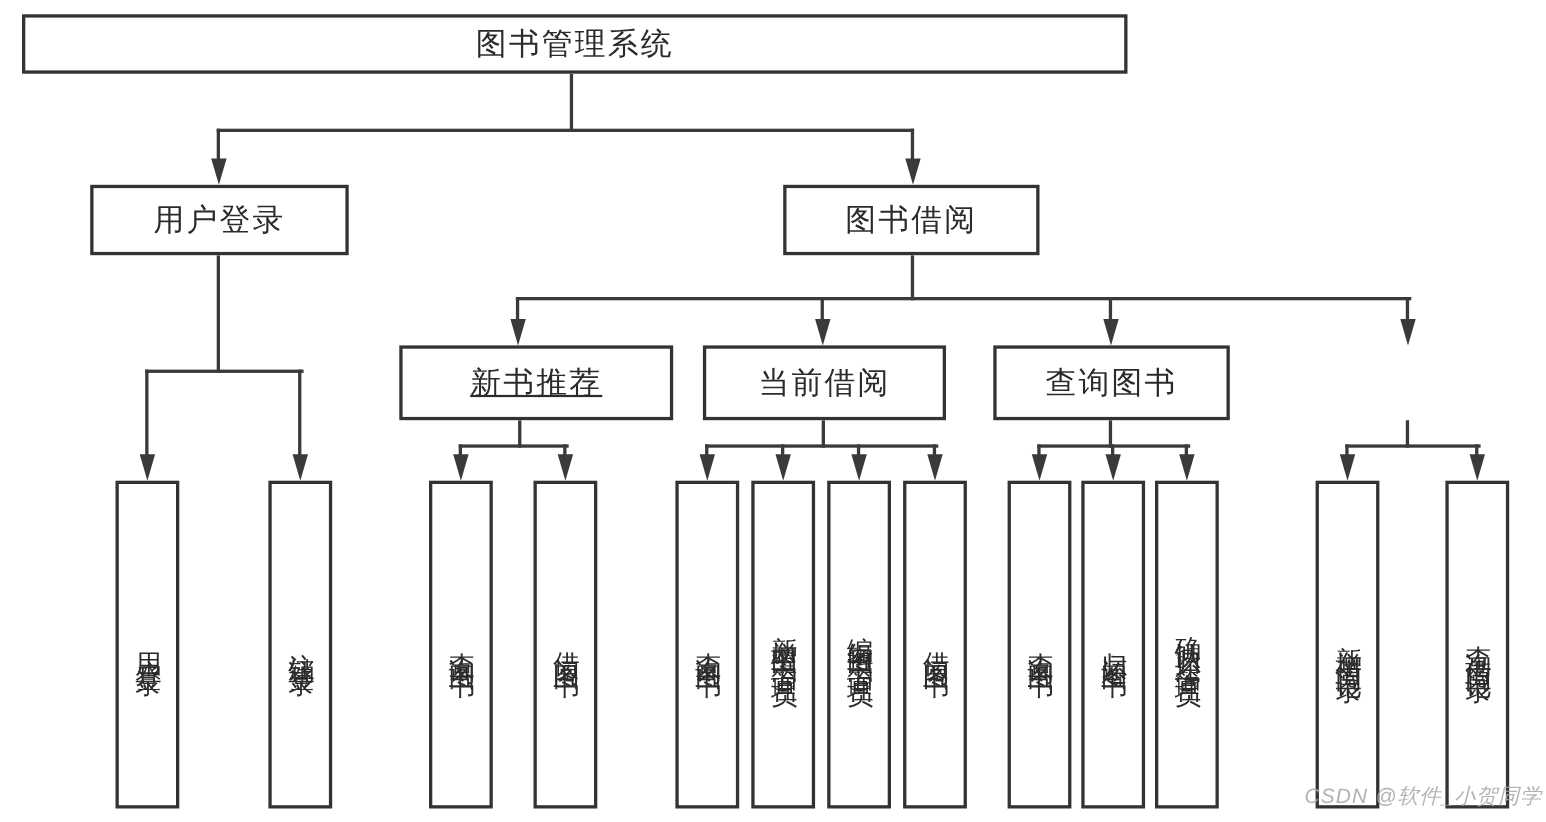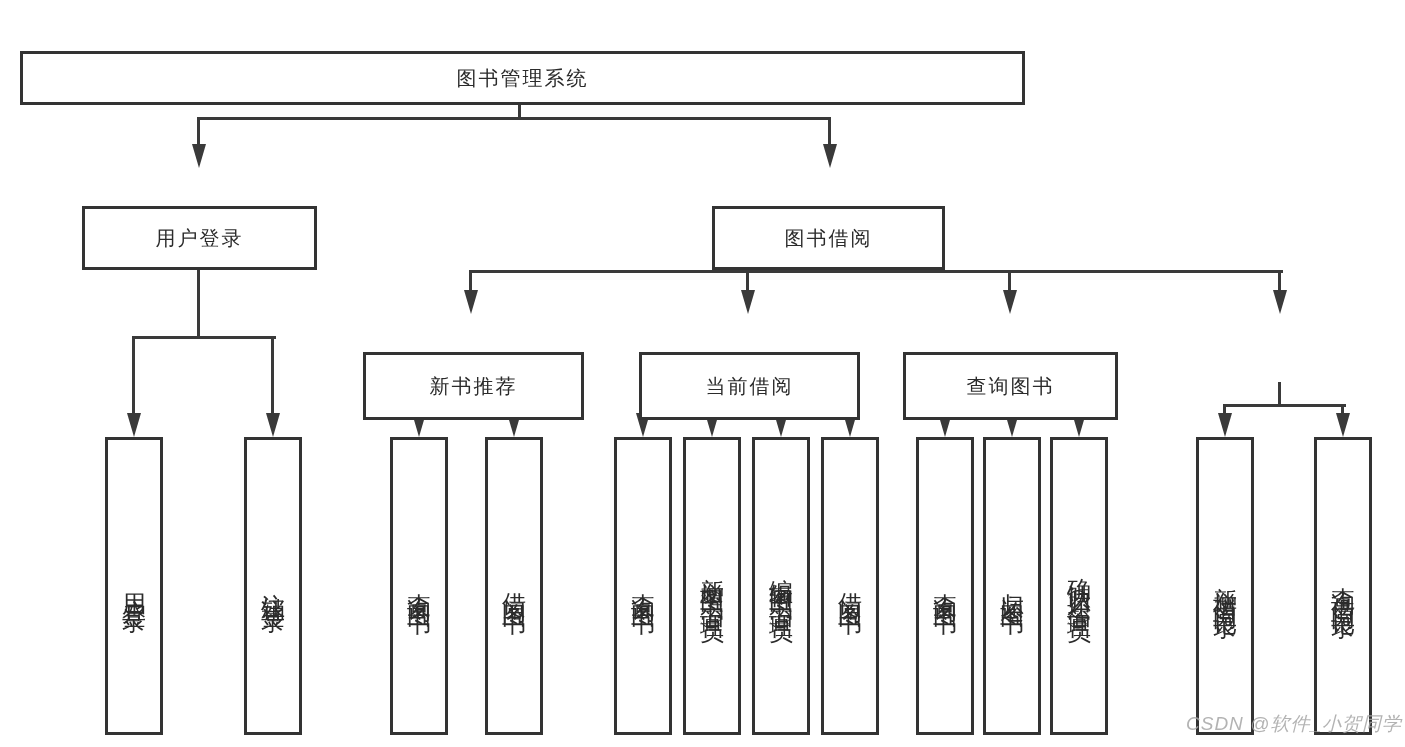--- a/index.html
+++ b/index.html
@@ -7,21 +7,21 @@
     position:relative;width:1405px;height:747px;background:#ffffff;overflow:hidden;
     font-family:"Liberation Sans","DejaVu Sans",sans-serif;
     color:#2b2b2b;
   }
   .box{
     position:absolute;box-sizing:border-box;background:#ffffff;
     border:3px solid #333333;
     display:flex;align-items:center;justify-content:center;
     z-index:2;
   }
-  .hlabel{font-size:20px;letter-spacing:2px;white-space:nowrap;margin-top:38px;}
+  .hlabel{font-size:28px;letter-spacing:2px;white-space:nowrap;}
   .vlabel{
     writing-mode:vertical-rl;text-orientation:mixed;
     font-size:24px;letter-spacing:6px;line-height:1;white-space:nowrap;
   }
   .line{position:absolute;background:#3a3a3a;z-index:1;}
   .arrow{
     position:absolute;width:0;height:0;z-index:1;
     border-left:7px solid transparent;border-right:7px solid transparent;
     border-top:24px solid #3a3a3a;
   }
@@ -33,21 +33,21 @@
 </head>
 <body>
 
 <div class="stage">
 
   <div class="box hlabel" style="left:20px;top:13px;width:1005px;height:54px;">图书管理系统</div>
 
   <div class="box hlabel" style="left:82px;top:168px;width:235px;height:64px;">用户登录</div>
   <div class="box hlabel" style="left:712px;top:168px;width:233px;height:64px;">图书借阅</div>
 
-  <div class="box hlabel" style="left:363px;top:314px;width:221px;height:68px;">新书推荐</div>
+  <div class="box hlabel" style="left:363px;top:314px;width:249px;height:68px;text-decoration:underline;">新书推荐</div>
   <div class="box hlabel" style="left:639px;top:314px;width:221px;height:68px;">当前借阅</div>
   <div class="box hlabel" style="left:903px;top:314px;width:215px;height:68px;">查询图书</div>
 
   <div class="box" style="left:105px;top:437px;width:58px;height:298px;">
       <span class="vlabel">用户登录</span>
     </div>
   <div class="box" style="left:244px;top:437px;width:58px;height:298px;">
       <span class="vlabel">注销登录</span>
     </div>
 

